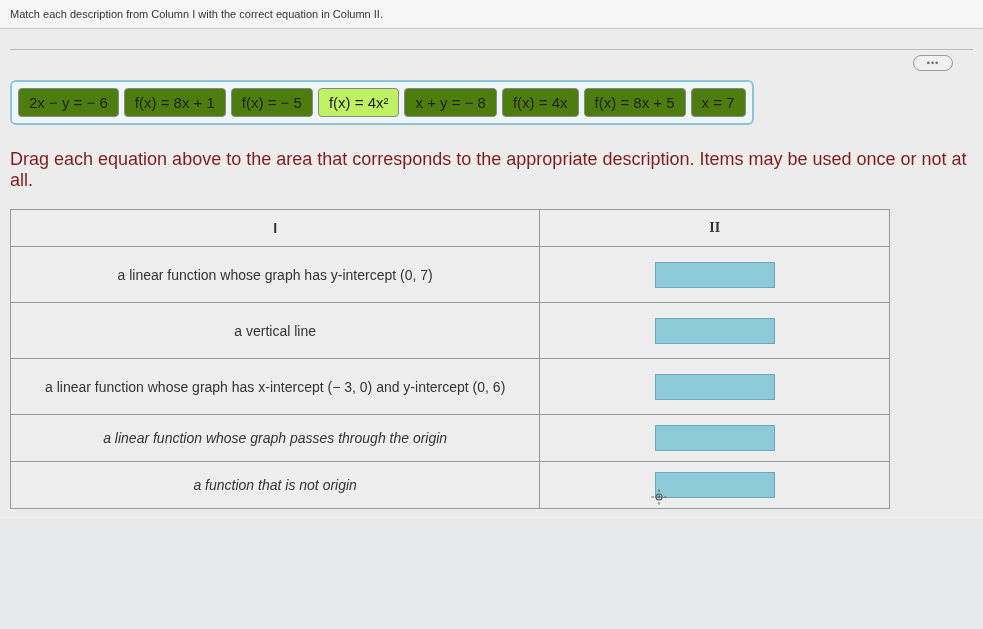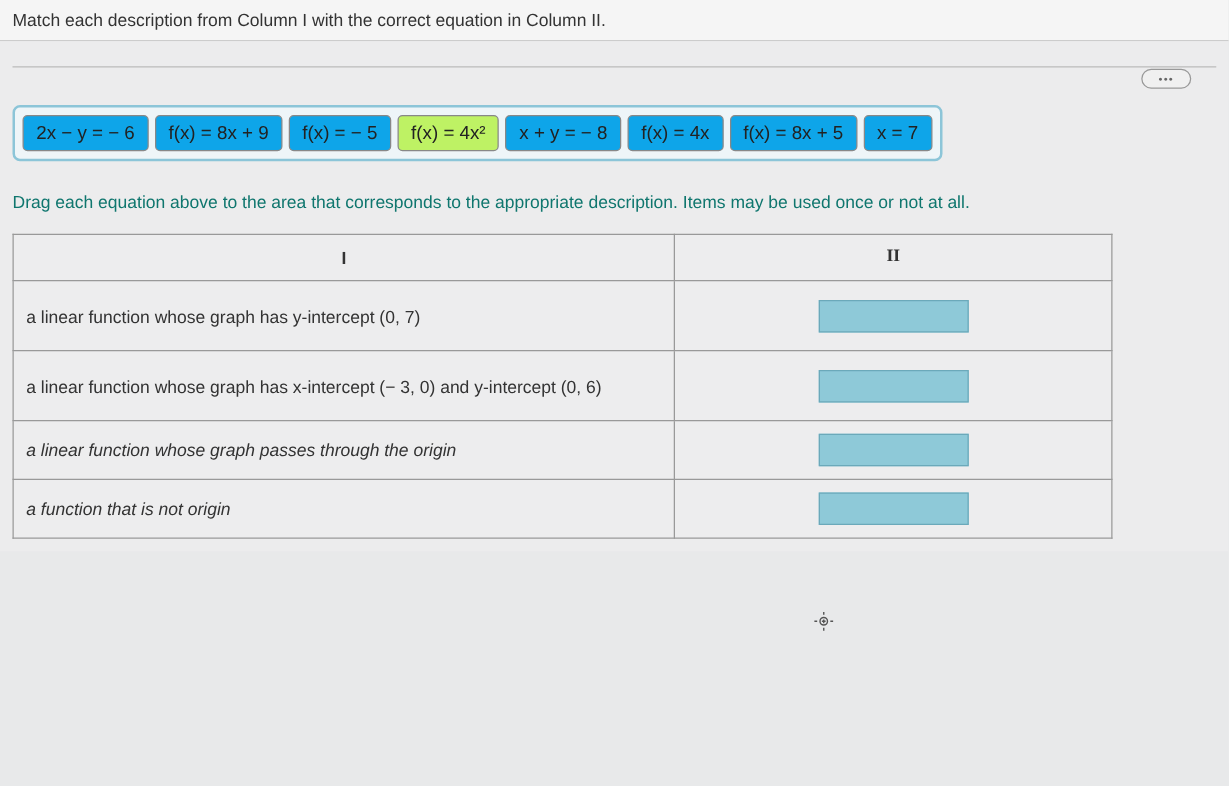--- a/index.html
+++ b/index.html
@@ -10,21 +10,21 @@
       height: 629px;
       overflow: hidden;
       position: relative;
     }
     .header-bar {
       background: #f5f5f5;
       padding: 8px 10px;
       border-bottom: 1px solid #ccc;
     }
     .title {
-      font-size: 14px;
+      font-size: 11px;
       color: #333;
       font-weight: normal;
     }
     .content {
       padding: 20px 10px 10px 10px;
       background: #ececed;
     }
     .options-help {
       position: absolute;
       right: 30px;
@@ -52,42 +52,42 @@
       display: inline-flex;
       flex-wrap: wrap;
       gap: 5px;
       background: #eef5f8;
       margin-bottom: 24px;
     }
     .option {
       border: 1px solid #888;
       border-radius: 4px;
       padding: 5px 10px;
-      background: #0ea5e9;
+      background: #4d7c0f;
       font-size: 15px;
       color: #222;
       cursor: grab;
       display: inline-flex;
       align-items: center;
       white-space: nowrap;
     }
     .option.highlight { background: #bef264; }
     .instructions {
-      font-size: 14px;
-      color: #0f766e;
+      font-size: 18px;
+      color: #7f1d1d;
       margin-bottom: 18px;
     }
     .match-table {
       border-collapse: collapse;
       width: 880px;
     }
     .match-table th, .match-table td {
       border: 1px solid #999;
       padding: 10px 10px;
-      text-align: left;
+      text-align: center;
       vertical-align: middle;
       font-size: 14px;
       color: #333;
       background: #ededee;
     }
     .match-table th {
       text-align: center;
       font-weight: bold;
       height: 34px;
     }
@@ -118,41 +118,47 @@
 <div class="header-bar">
   <div class="title">Match each description from Column I with the correct equation in Column II.</div>
 </div>
 
 <div class="content">
   <div class="options-help">•••</div>
   <hr class="divider">
 
   <div class="options-row">
     <div class="option">2x − y = − 6</div>
-    <div class="option">f(x) = 8x + 9</div>
+    <div class="option">f(x) = 8x + 1</div>
     <div class="option">f(x) = − 5</div>
     <div class="option highlight">f(x) = 4x²</div>
     <div class="option">x + y = − 8</div>
     <div class="option">f(x) = 4x</div>
     <div class="option">f(x) = 8x + 5</div>
     <div class="option">x = 7</div>
   </div>
 
   <div class="instructions">Drag each equation above to the area that corresponds to the appropriate description. Items may be used once or not at all.</div>
 
   <table class="match-table">
     <thead>
       <tr>
         <th class="col-i">I</th>
         <th class="col-ii">II</th>
       </tr>
     </thead>
     <tbody>
       <tr>
         <td class="desc-cell col-i">a linear function whose graph has y-intercept (0, 7)</td>
+        <td class="col-ii">
+            <span class="drop-zone"></span>
+          </td>
+      </tr>
+      <tr>
+        <td class="desc-cell col-i">a vertical line</td>
         <td class="col-ii">
             <span class="drop-zone"></span>
           </td>
       </tr>
       <tr>
         <td class="desc-cell col-i">a linear function whose graph has x-intercept (− 3, 0) and y-intercept (0, 6)</td>
         <td class="col-ii">
             <span class="drop-zone"></span>
           </td>
       </tr>

